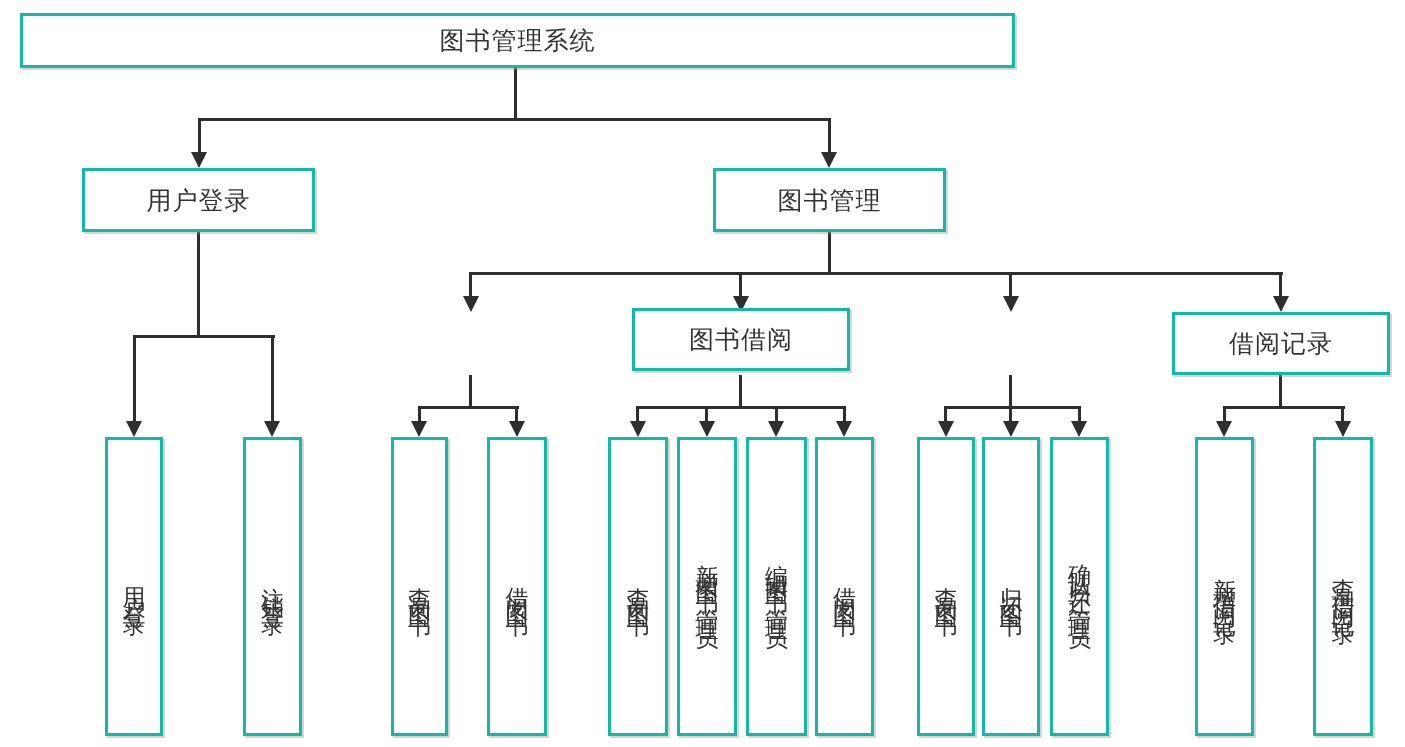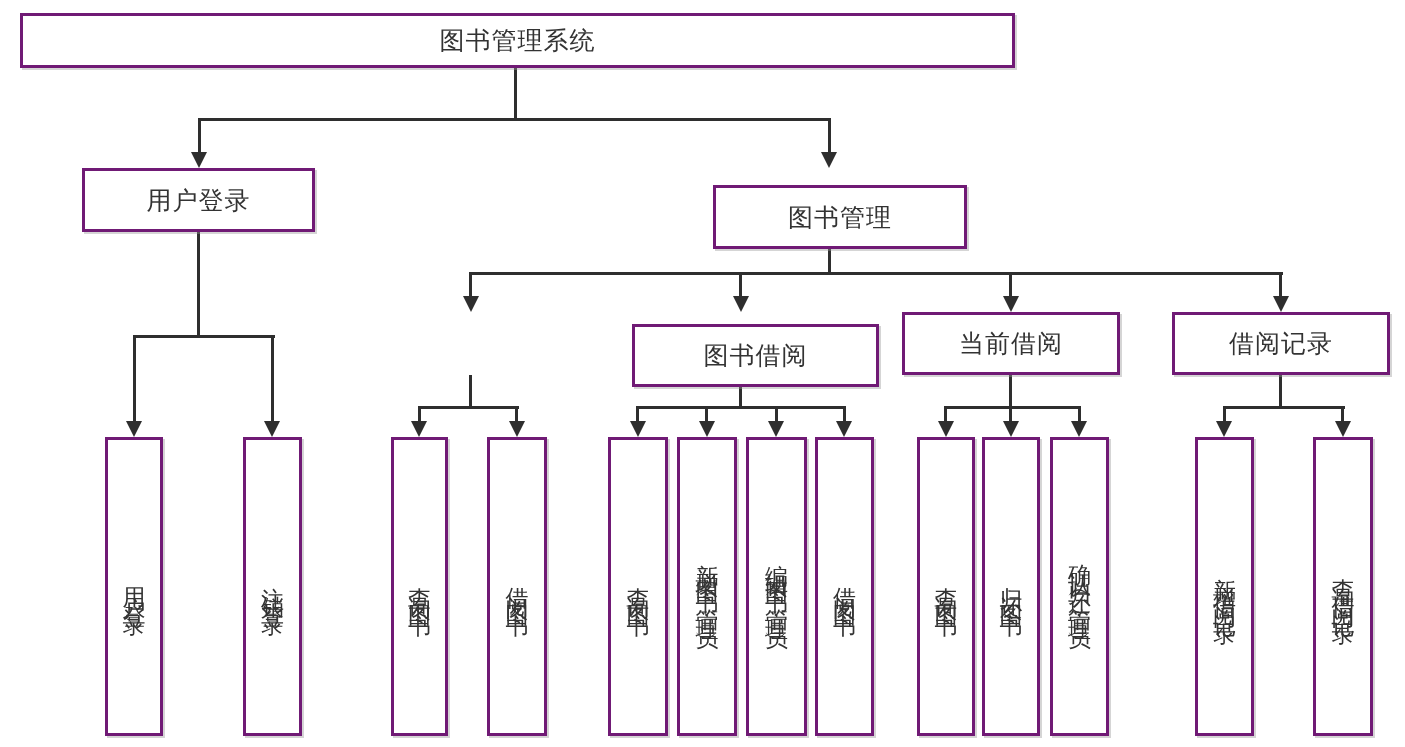--- a/index.html
+++ b/index.html
@@ -1,21 +1,21 @@
 <!DOCTYPE html>
 <html><head>
 <meta charset="utf-8">
 <style>
   html,body{margin:0;padding:0;background:#ffffff;}
   #canvas{
     position:relative;width:1405px;height:747px;background:#ffffff;
     font-family:"Liberation Sans","DejaVu Sans",sans-serif;overflow:hidden;
   }
   .box{
-    position:absolute;box-sizing:border-box;border:3px solid #701a75;background:#fff;
+    position:absolute;box-sizing:border-box;border:3px solid #14b8a6;background:#fff;
     display:flex;align-items:center;justify-content:center;color:#333;
     box-shadow:2px 2px 0 rgba(150,150,150,.4);z-index:2;
   }
   .hlabel{font-size:25px;letter-spacing:1px;white-space:nowrap;}
   .vtext{
     writing-mode:vertical-rl;text-orientation:mixed;
     font-size:23px;letter-spacing:9px;line-height:1;color:#333;
   }
   .line{position:absolute;background:#2e2e2e;z-index:1;}
   .arrow{
@@ -36,42 +36,41 @@
   <div class="box hlabel" style="left:20px;top:13px;width:995px;height:55px">图书管理系统</div>
 
   <div class="line" style="left:514px;top:68px;width:3px;height:50px"></div>
   <div class="line" style="left:198px;top:118px;width:633px;height:3px"></div>
   <div class="line" style="left:198px;top:118px;width:3px;height:34px"></div>
   <div class="arrow" style="left:191px;top:152px"></div>
   <div class="line" style="left:828px;top:118px;width:3px;height:34px"></div>
   <div class="arrow" style="left:821px;top:152px"></div>
 
   <div class="box hlabel" style="left:82px;top:168px;width:233px;height:64px">用户登录</div>
-  <div class="box hlabel" style="left:713px;top:185px;width:254px;height:64px">图书管理</div>
+  <div class="box hlabel" style="left:713px;top:168px;width:233px;height:64px">图书管理</div>
 
   <div class="line" style="left:197px;top:232px;width:3px;height:103px"></div>
   <div class="line" style="left:133px;top:335px;width:142px;height:3px"></div>
   <div class="line" style="left:133px;top:335px;width:3px;height:86px"></div>
   <div class="arrow" style="left:126px;top:421px"></div>
   <div class="line" style="left:271px;top:335px;width:3px;height:86px"></div>
   <div class="arrow" style="left:264px;top:421px"></div>
 
   <div class="line" style="left:828px;top:232px;width:3px;height:40px"></div>
   <div class="line" style="left:469px;top:272px;width:814px;height:3px"></div>
   <div class="line" style="left:469px;top:272px;width:3px;height:24px"></div>
   <div class="arrow" style="left:463px;top:296px"></div>
   <div class="line" style="left:739px;top:272px;width:3px;height:24px"></div>
   <div class="arrow" style="left:733px;top:296px"></div>
   <div class="line" style="left:1009px;top:272px;width:3px;height:24px"></div>
   <div class="arrow" style="left:1003px;top:296px"></div>
   <div class="line" style="left:1279px;top:272px;width:3px;height:24px"></div>
   <div class="arrow" style="left:1273px;top:296px"></div>
 
-  <div class="box hlabel" style="left:632px;top:324px;width:247px;height:63px">图书借阅</div>
-  <div class="box hlabel" style="left:902px;top:312px;width:218px;height:63px">当前借阅</div>
+  <div class="box hlabel" style="left:632px;top:308px;width:218px;height:63px">图书借阅</div>
   <div class="box hlabel" style="left:1172px;top:312px;width:218px;height:63px">借阅记录</div>
 
   <div class="line" style="left:469px;top:375px;width:3px;height:31px"></div>
   <div class="line" style="left:739px;top:375px;width:3px;height:31px"></div>
   <div class="line" style="left:1009px;top:375px;width:3px;height:31px"></div>
   <div class="line" style="left:1279px;top:375px;width:3px;height:31px"></div>
 
   <div class="line" style="left:418px;top:406px;width:101px;height:3px"></div>
   <div class="line" style="left:418px;top:406px;width:3px;height:15px"></div>
   <div class="arrow" style="left:411px;top:421px"></div>

